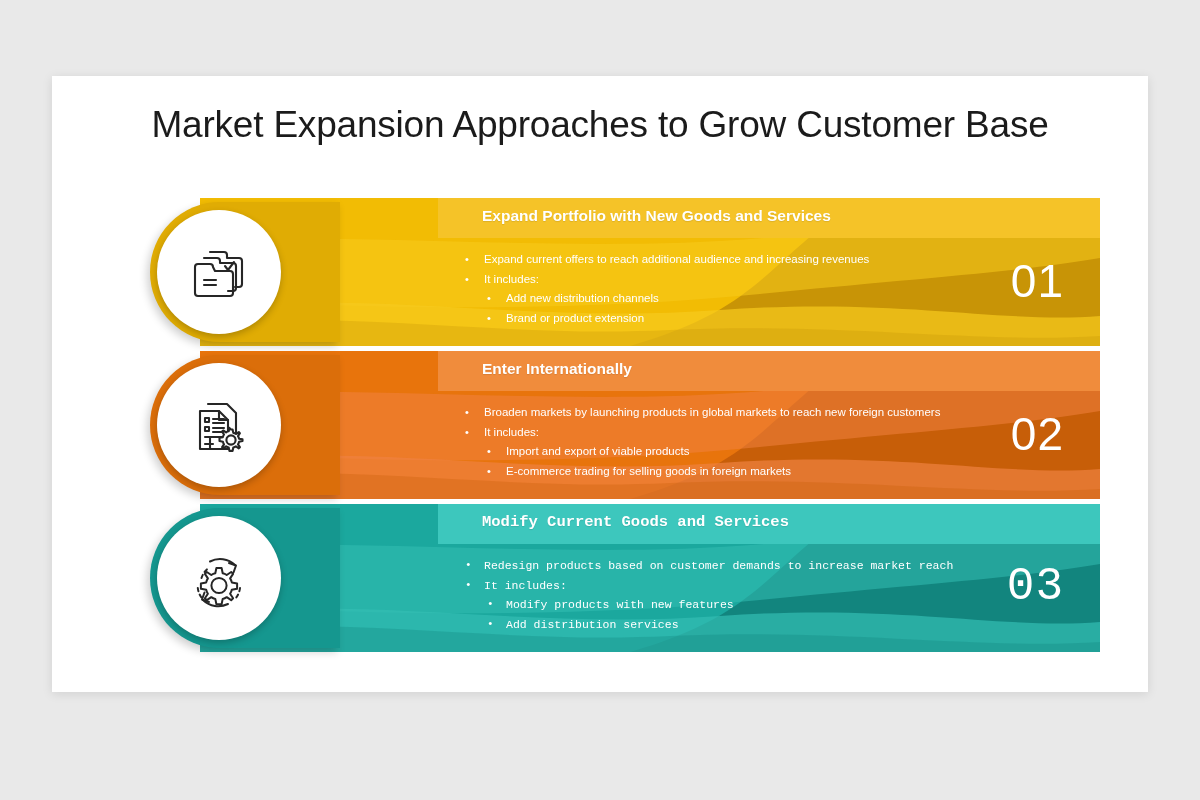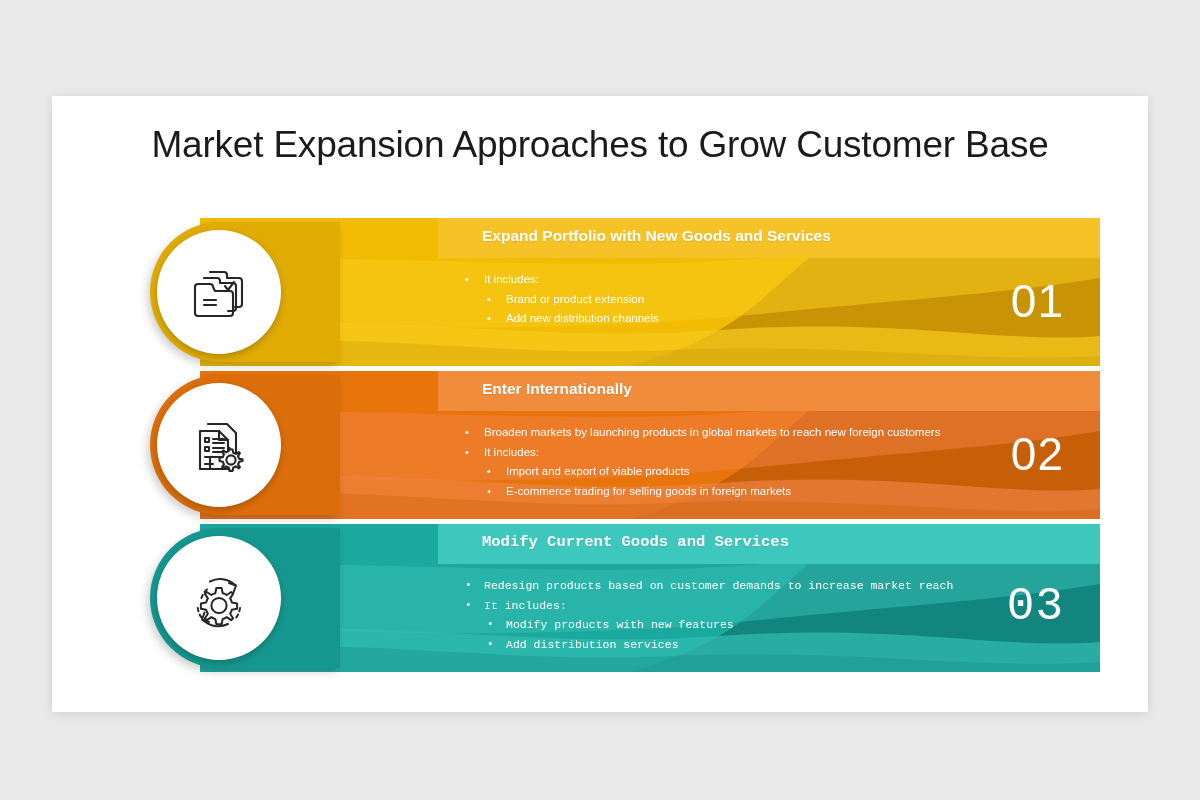--- a/index.html
+++ b/index.html
@@ -9,21 +9,21 @@
   body {
     width: 1200px;
     height: 800px;
     background: #e9e9e9;
     font-family: "Liberation Sans", sans-serif;
     overflow: hidden;
   }
   .slide {
     position: absolute;
     left: 52px;
-    top: 96px;
+    top: 76px;
     width: 1096px;
     height: 616px;
     background: #ffffff;
     box-shadow: 0 2px 10px rgba(0,0,0,0.10);
   }
   .slide-title {
     position: absolute;
     left: 0;
     top: 28px;
     width: 1096px;
@@ -180,23 +180,24 @@
         <rect x="0" y="0" width="900" height="148" fill="#F2BC04"></rect>
         <path d="M660,0 L900,0 L900,148 L430,148 C560,110 560,70 660,0 Z" fill="#C89406"></path>
         <path d="M0,42 C200,34 420,60 620,34 C760,16 840,8 900,0 L900,60 C820,74 700,82 560,96 C380,114 170,112 0,100 Z" opacity="0.55" fill="#F7CA1E"></path>
         <path d="M0,110 C180,92 330,126 520,112 C700,99 800,126 900,118 L900,148 L0,148 Z" opacity="0.7" fill="#F7CA1E"></path>
         <path d="M0,126 C160,112 300,140 470,132 C640,124 780,146 900,138 L900,148 L0,148 Z" opacity="0.30" fill="#C89406"></path>
       </svg>
       <div class="tab" style="background: rgb(245, 195, 40);">
         <div class="tab-title">Expand Portfolio with New Goods and Services</div>
       </div>
       <div class="bullets">
+        <div class="bullet">Expand current offers to reach additional audience and increasing revenues</div>
         <div class="bullet">It includes:</div>
+        <div class="bullet lvl2">Add new distribution channels</div>
         <div class="bullet lvl2">Brand or product extension</div>
-        <div class="bullet lvl2">Add new distribution channels</div>
       </div>
       <div class="step-number">01</div>
     </div>
 
     <div class="badge">
       <div class="badge-capsule" style="background: rgb(224, 172, 4);"></div>
       <div class="badge-circle">
         <svg width="66" height="66" viewBox="0 0 66 66" fill="none" stroke="#262626" stroke-width="2.1" stroke-linecap="round" stroke-linejoin="round">
           <path d="M24 13 h14 a3 3 0 0 1 3 3 v3 h12 a3 3 0 0 1 3 3 v23 a3 3 0 0 1 -3 3 h-4"></path>
           <path d="M18 19 h13 a3 3 0 0 1 3 3 v2 h13 a3 3 0 0 1 3 3 v22 a3 3 0 0 1 -3 3 h-5"></path>

